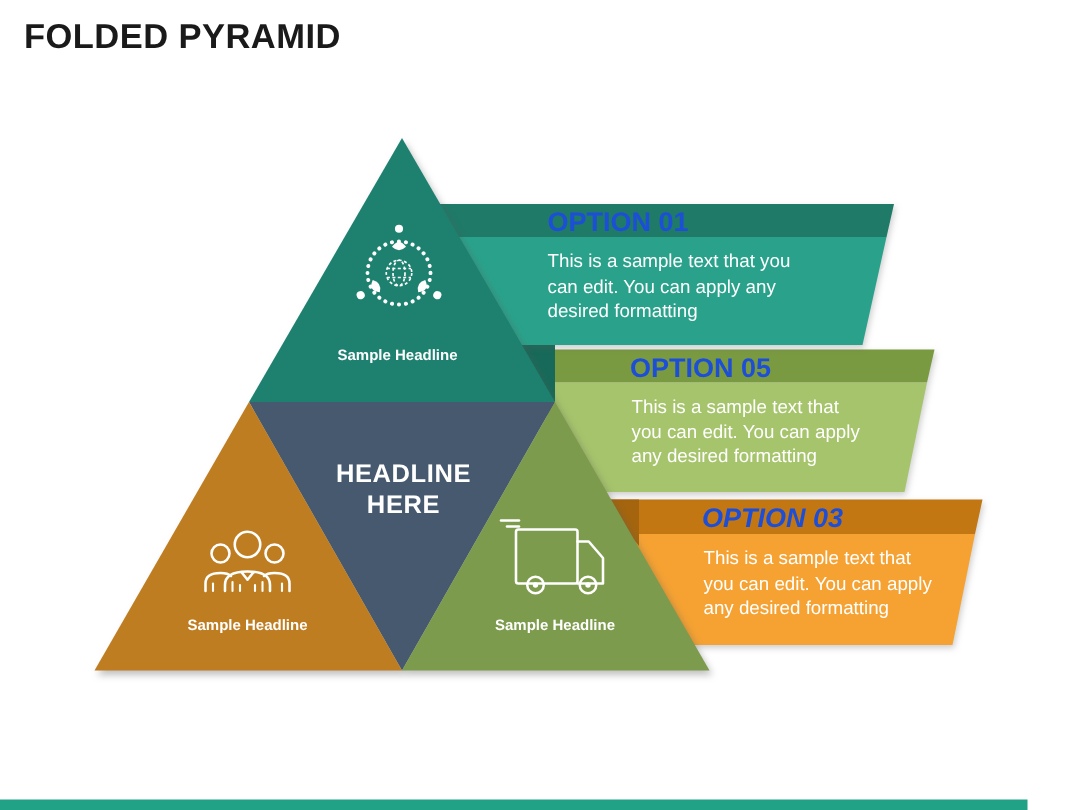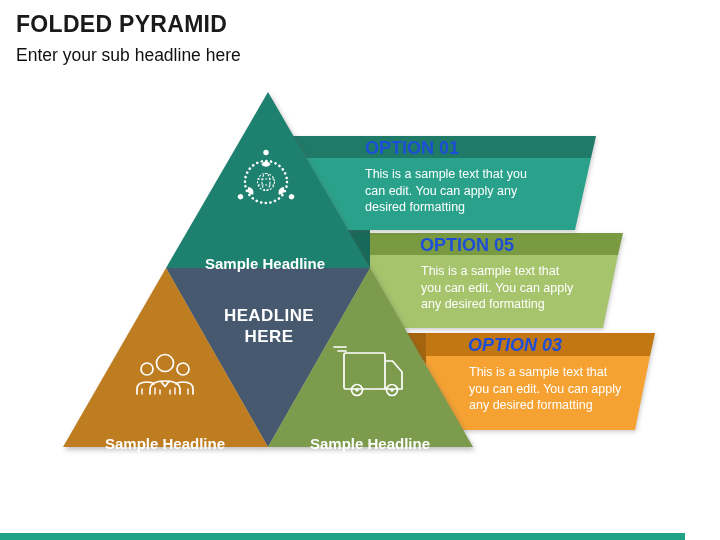--- a/index.html
+++ b/index.html
@@ -20,35 +20,34 @@
   .soft-shadow { filter: drop-shadow(1.5px 2.5px 2px rgba(90,90,90,.30)); }
   .opt-label {
     position:absolute; font-size:18px; font-weight:bold; color:#1d4ed8;
   }
   .opt-text {
     position:absolute; font-size:12.5px; line-height:16.5px; color:#ffffff;
     white-space:pre-line;
   }
   .tri-label {
     position:absolute; width:150px; text-align:center;
-    font-size:15px; font-weight:bold; color:#ffffff;margin-top:23px;
+    font-size:10px; font-weight:bold; color:#ffffff;
   }
   .center-label {
     position:absolute; left:194px; top:305px; width:150px; text-align:center;
     font-size:17px; font-weight:bold; color:#ffffff;
     line-height:21px; white-space:pre-line; letter-spacing:.4px;
   }
 </style>
 </head>
 <body>
 
 <div class="slide">
 
   <div class="slide-title">FOLDED PYRAMID</div>
-  <div class="slide-subtitle">Enter your sub headline here</div>
 
   <svg class="diagram-svg" width="720" height="540" viewBox="0 0 720 540">
 
     <g class="soft-shadow">
       <polygon points="397,333 655,333 650,356 410,356" fill="#c27712"></polygon>
       <polygon points="410,356 650,356 635,430 453,430" fill="#f5a233"></polygon>
       <polygon points="400,333 426,333 426,364" fill="#a4650e"></polygon>
     </g>
 
     <g class="soft-shadow">

